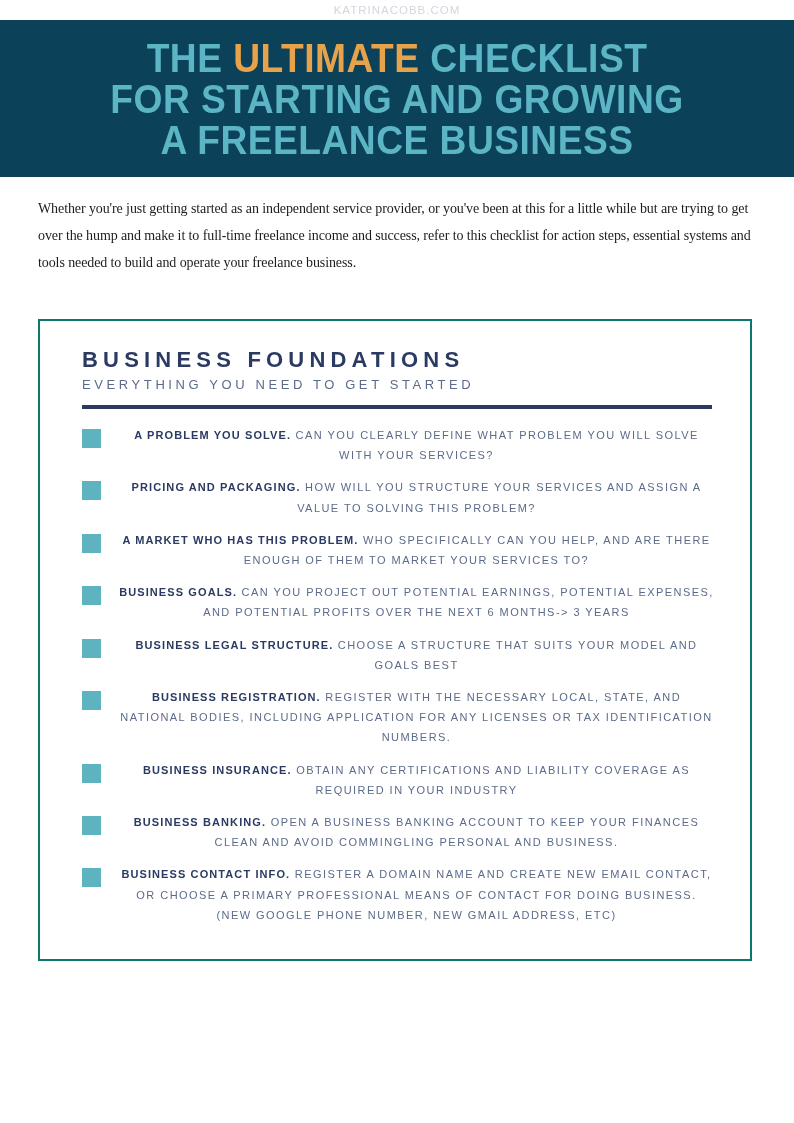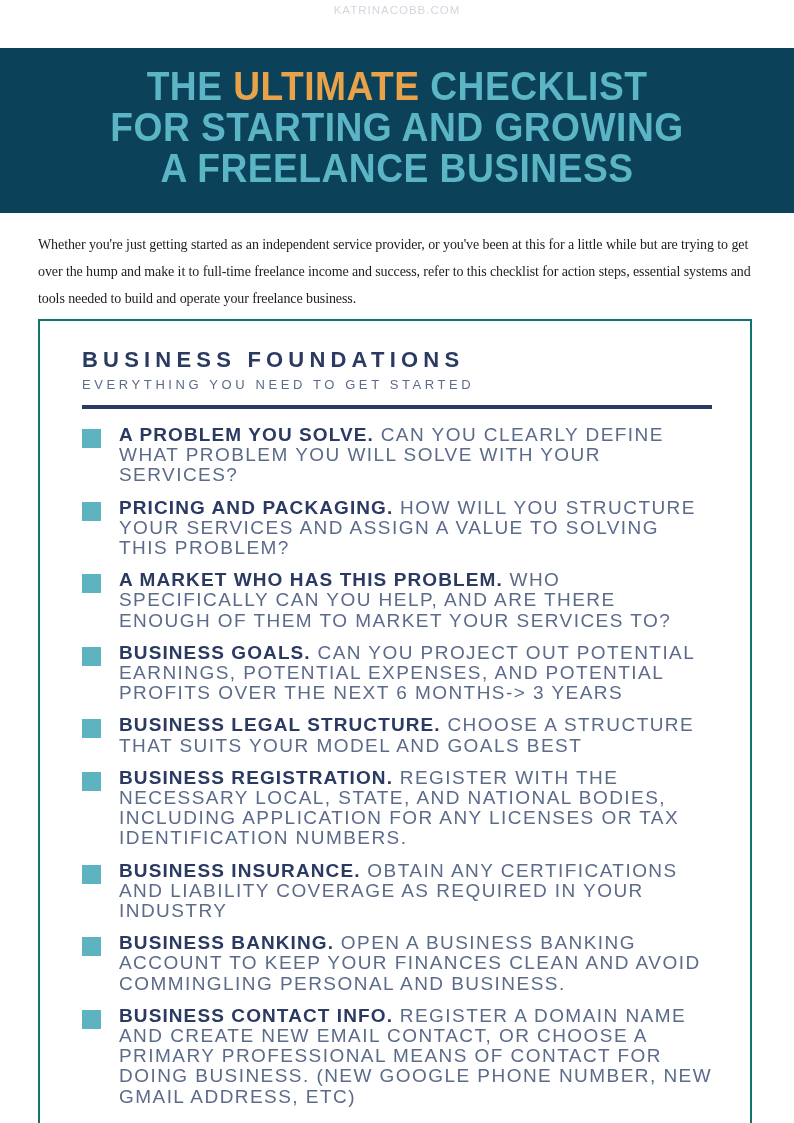--- a/index.html
+++ b/index.html
@@ -26,23 +26,22 @@
   .site-url {
     font-size: 11.5px;
     letter-spacing: 1.0px;
     color: #d3d6de;
     font-family: "Liberation Sans", sans-serif;
   }
 
   
   .hero {
     background: #0b4159;
-    padding: 18px 0 24px 0;
+    padding: 18px 0 16px 0;
     text-align: center;
-    margin-top: 28px;
   }
   .hero-line {
     font-family: "Liberation Sans", sans-serif;
     font-weight: bold;
     color: #5bb5c4;
     font-size: 40px;
     line-height: 41px;
     letter-spacing: 0.5px;
     transform: scaleX(0.93);
     transform-origin: center;
@@ -112,26 +111,27 @@
   }
   .checkbox {
     width: 19px;
     height: 19px;
     background: #5eb3c0;
     flex: 0 0 19px;
     margin-top: 4px;
     margin-right: 18px;
   }
   .item-text {
-    font-size: 19px;
+    font-size: 11px;
     line-height: 20.2px;
     letter-spacing: 1.45px;
     color: #5c6b8a;
     font-family: "Liberation Sans", sans-serif;
     text-transform: uppercase;
+    text-align: center;
   }
   .item-lead {
     font-weight: bold;
     color: #2b3a63;
     letter-spacing: 1.1px;
   }
 </style>
 </head>
 <body>
 

